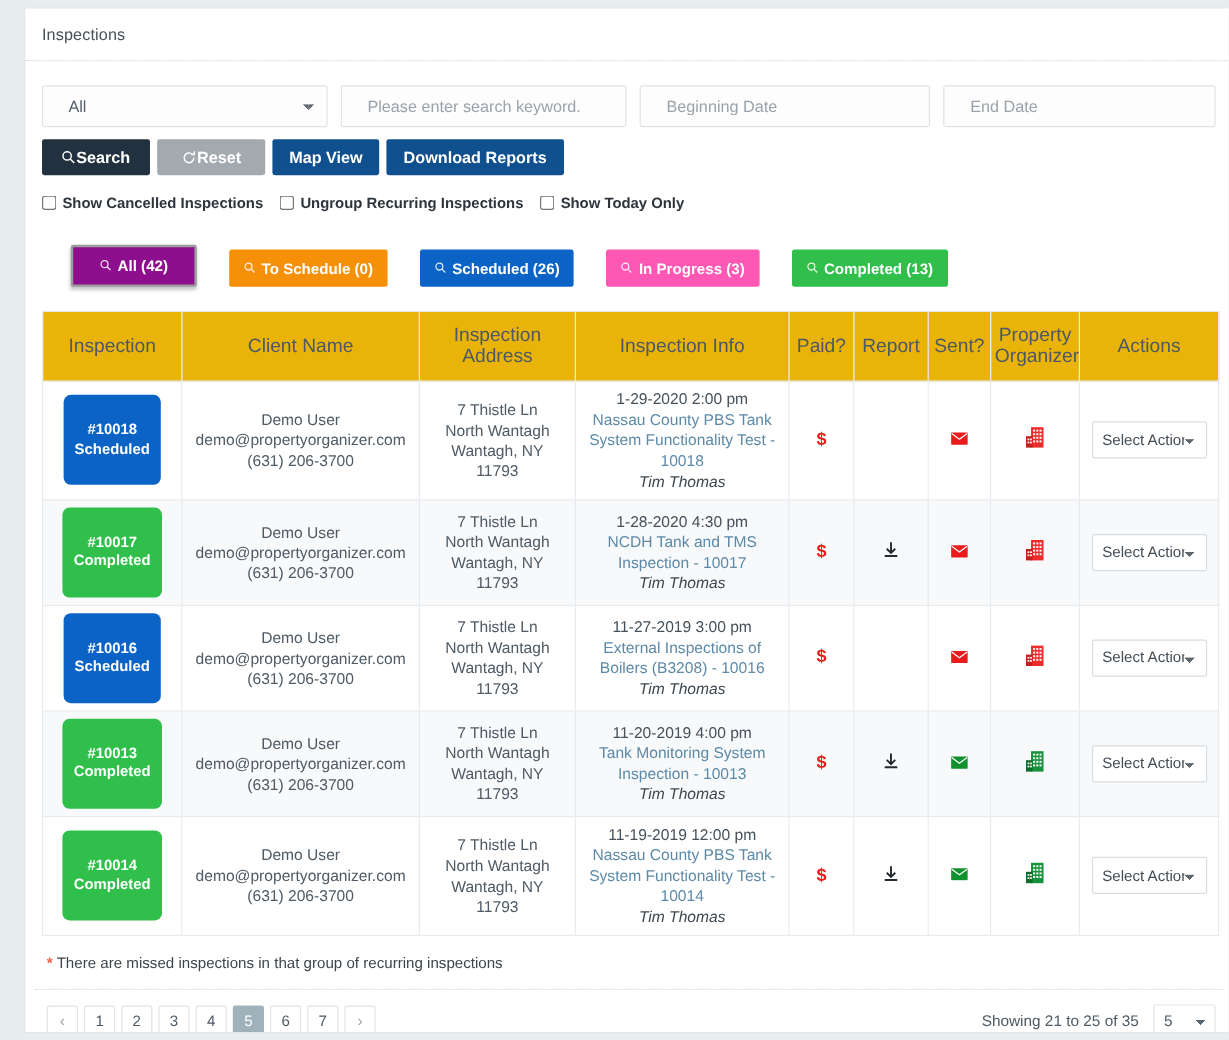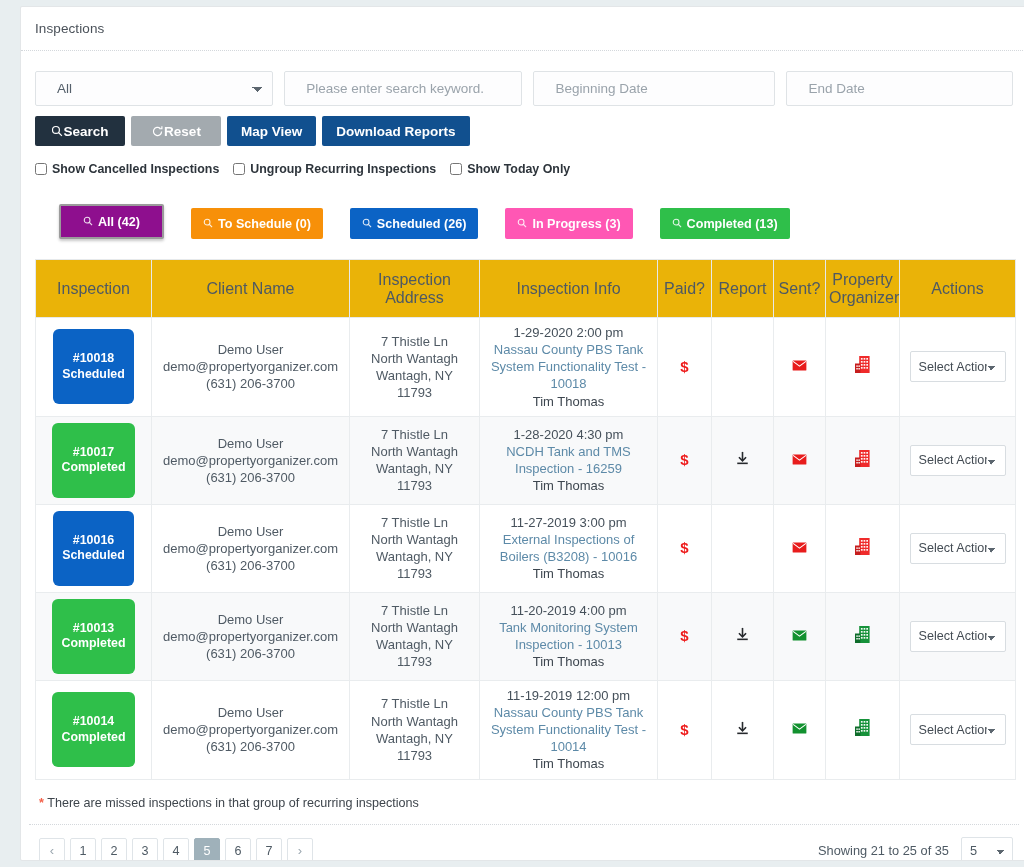--- a/index.html
+++ b/index.html
@@ -189,21 +189,21 @@
     font-size: 12.4px;
     font-weight: bold;
     color: #fff;
     line-height: 1.25;
   }
   .badge-scheduled { background: #0b63c5; }
   .badge-completed { background: #2fbf4a; }
 
   .info-date { color: #45505a; }
   .info-link { color: #5d8aa8; }
-  .info-person { color: #3d464f; }
+  .info-person { color: #3d464f; font-style: italic; }
 
   .dollar { color: #ee1c1c; font-weight: bold; font-size: 15px; }
 
   .icon-btn { background: none; border: none; padding: 0; cursor: pointer; line-height: 0; display:inline-block; }
 
   select.action-select {
     width: 96px;
     height: 31px;
     border: 1px solid #d8dde1;
     background: #ffffff;
@@ -482,21 +482,21 @@
                 <div>(631) 206-3700</div>
               </td>
               <td>
                 <div>7 Thistle Ln</div>
                 <div>North Wantagh</div>
                 <div>Wantagh, NY</div>
                 <div>11793</div>
               </td>
               <td>
                 <div class="info-date">1-28-2020 4:30 pm</div>
-                <div class="info-link">NCDH Tank and TMS Inspection - 16259</div>
+                <div class="info-link">NCDH Tank and TMS Inspection - 10017</div>
                 <div class="info-person">Tim Thomas</div>
               </td>
               <td><span class="dollar">$</span></td>
               <td><span class="icon-btn"><svg width="15" height="16" viewBox="0 0 16 16" fill="none" stroke="#26292d" stroke-width="1.7">
                     <line x1="8" y1="1.5" x2="8" y2="10.6"></line>
                     <polyline points="4.2,7.2 8,11 11.8,7.2"></polyline>
                     <line x1="2.4" y1="13.7" x2="13.6" y2="13.7"></line>
                   </svg></span></td>
               <td><span class="icon-btn"><svg width="15" height="11" viewBox="0 0 16 12">
                     <rect x="0.5" y="0.5" width="15" height="11" rx="0.7" fill="#e81c1c"></rect>

